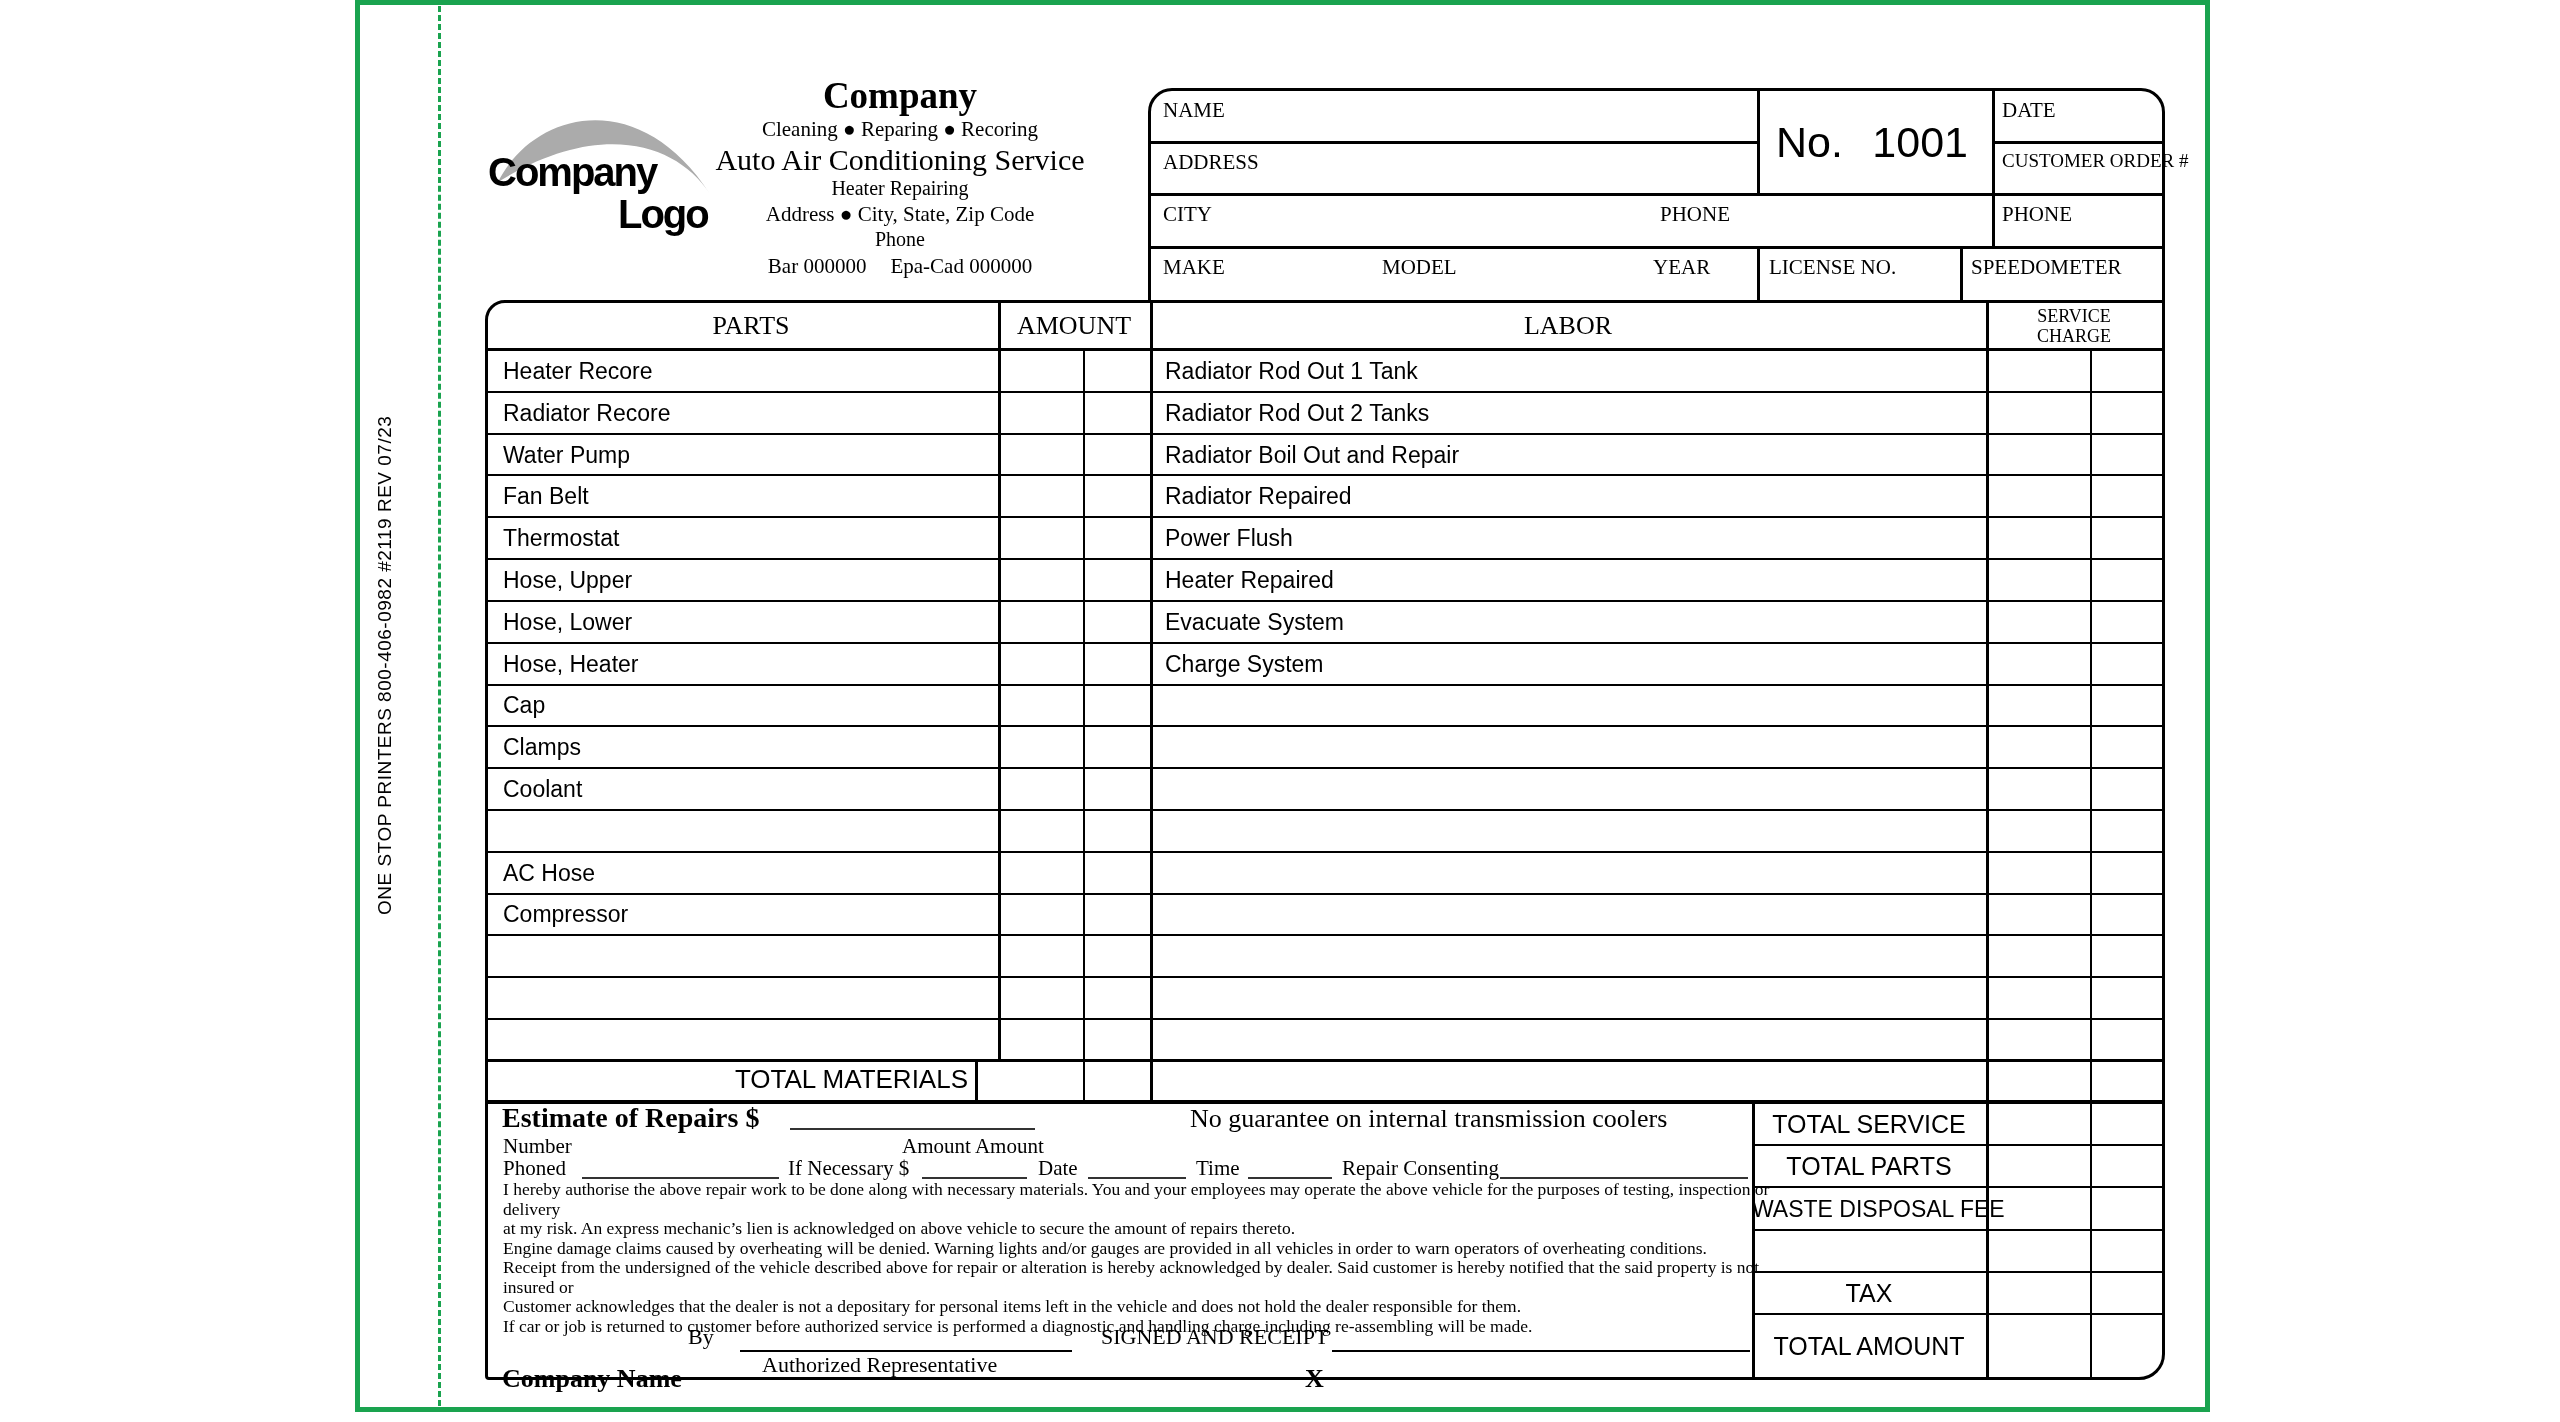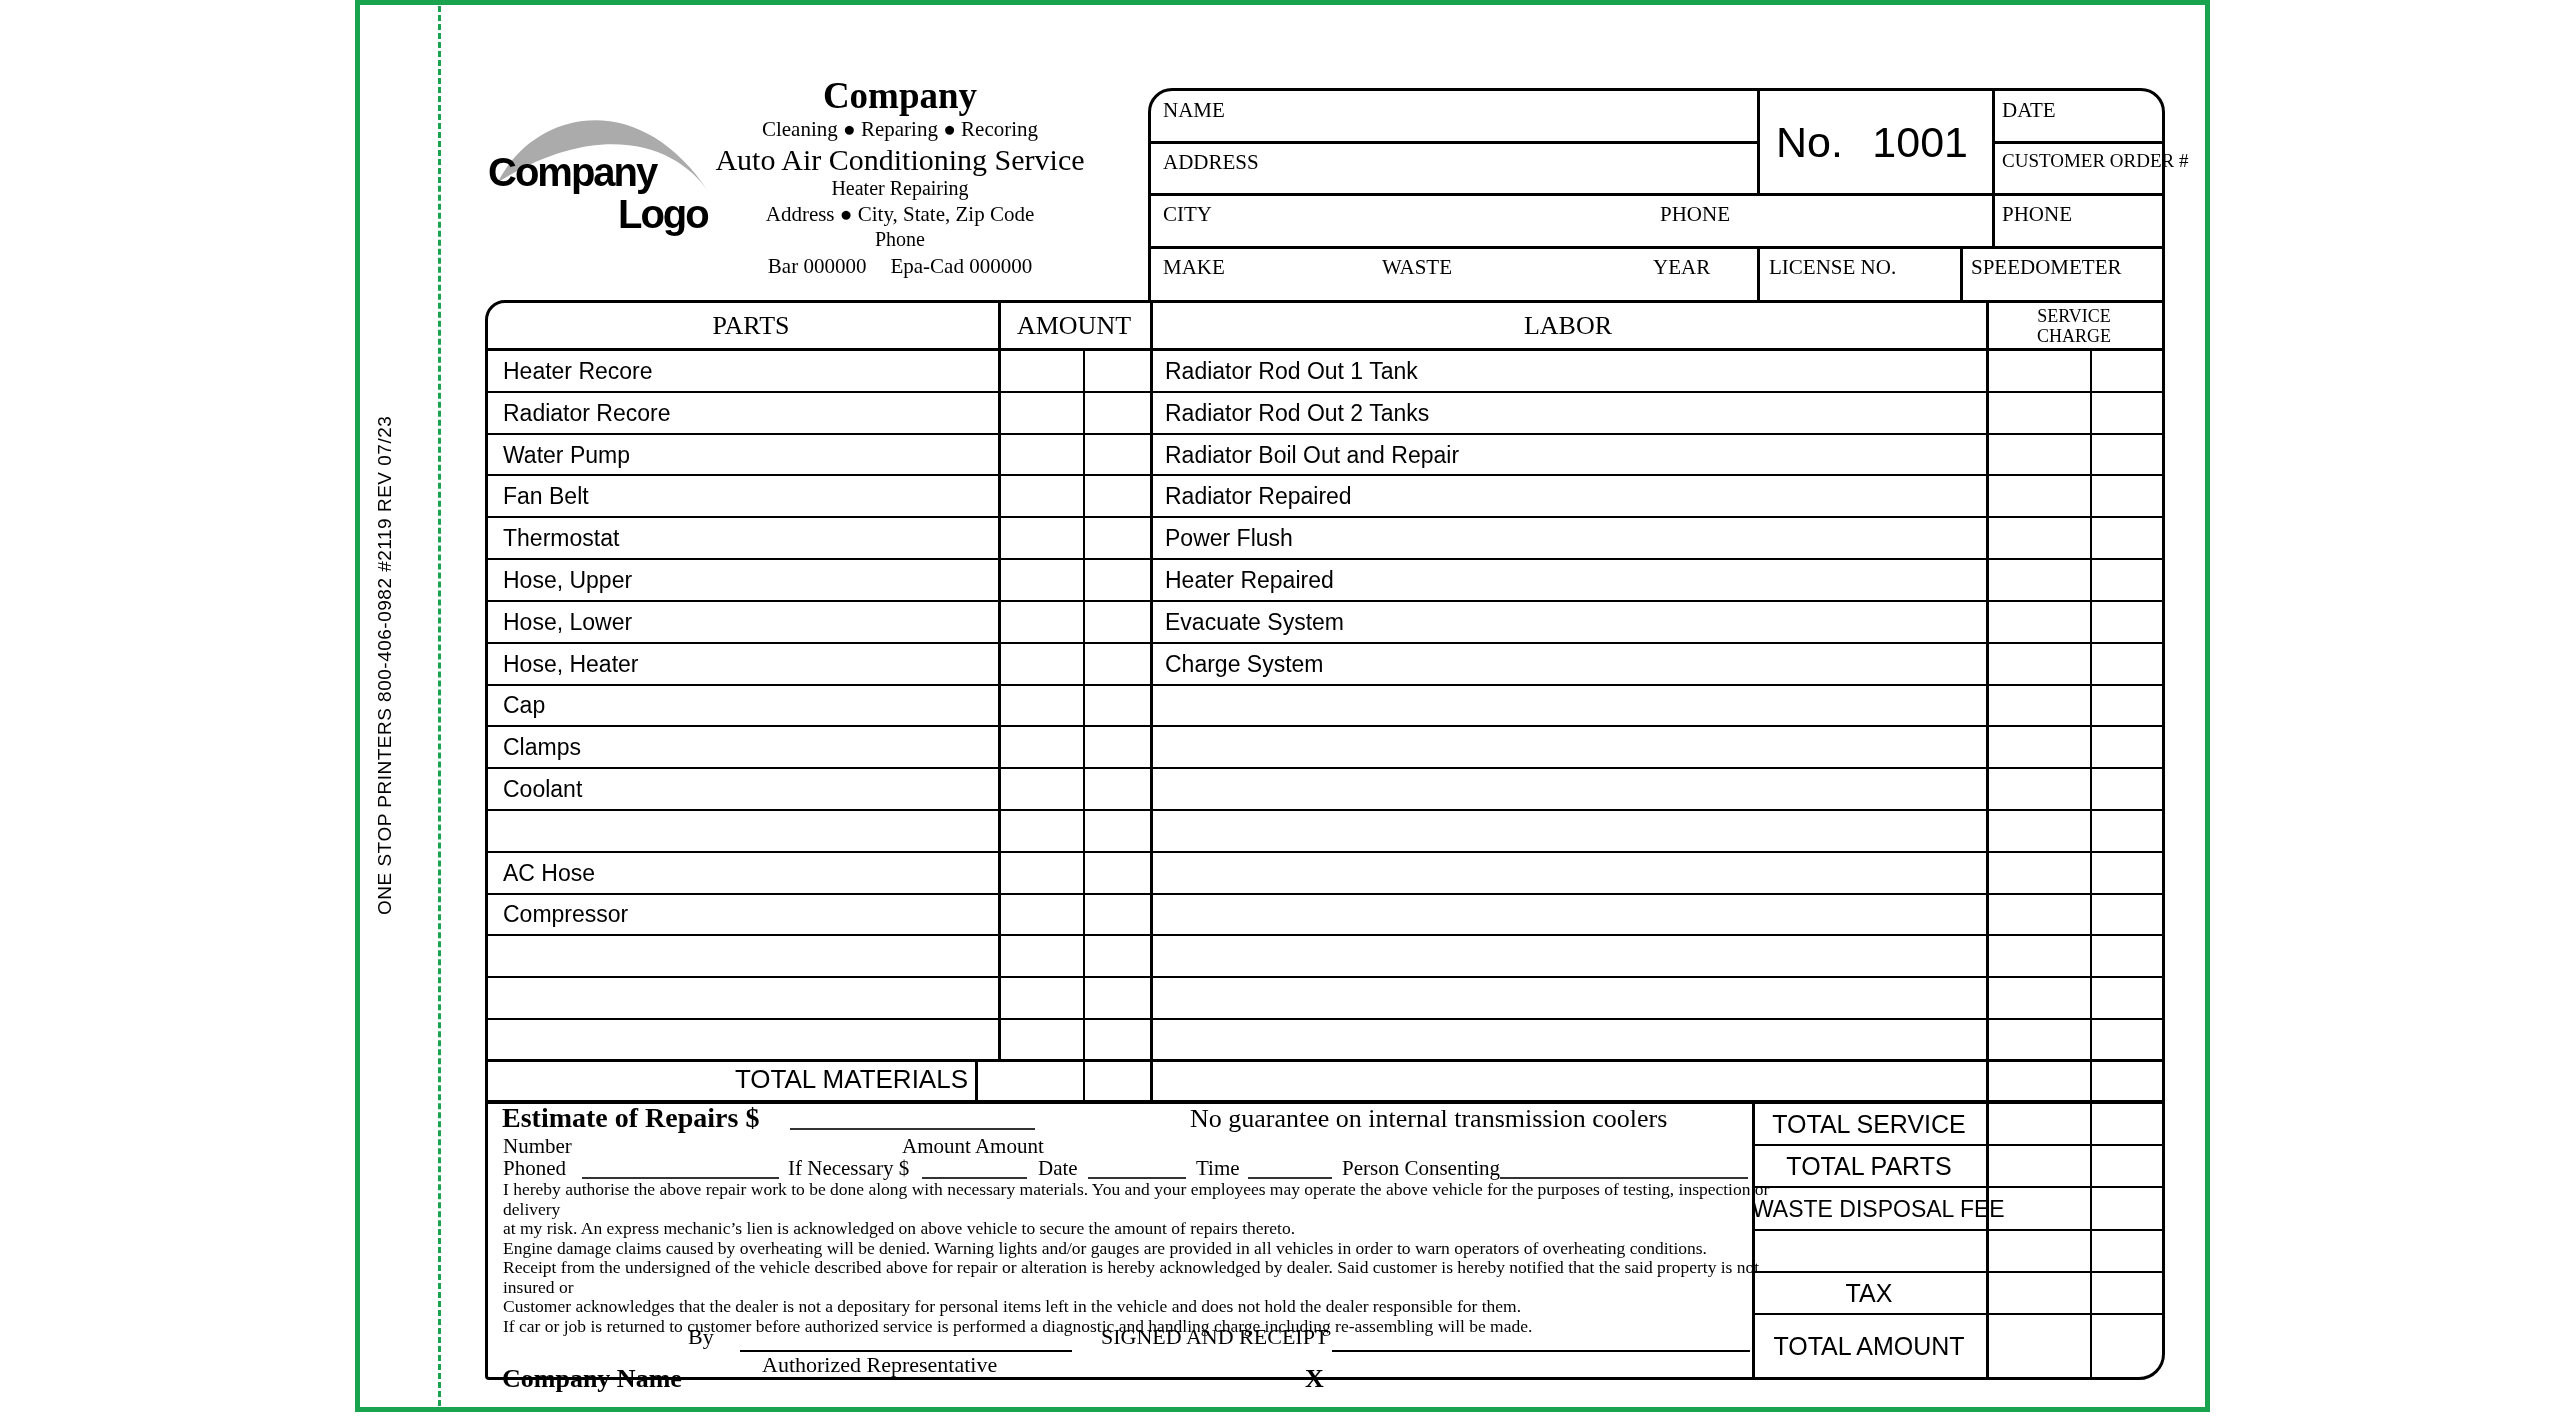--- a/index.html
+++ b/index.html
@@ -122,21 +122,21 @@
     <div class="line" style="left:0;top:155px;width:1011px;height:2.5px"></div>
     <div class="line" style="left:841px;top:0;width:3px;height:155px"></div>
     <div class="line" style="left:606px;top:155px;width:3px;height:54px"></div>
     <div class="line" style="left:809px;top:155px;width:3px;height:54px"></div>
 
     <div class="lbl" style="left:12px;top:7px">NAME</div>
     <div class="lbl" style="left:12px;top:59px">ADDRESS</div>
     <div class="lbl" style="left:12px;top:111px">CITY</div>
     <div class="lbl" style="left:509px;top:111px">PHONE</div>
     <div class="lbl" style="left:12px;top:164px">MAKE</div>
-    <div class="lbl" style="left:231px;top:164px">WASTE</div>
+    <div class="lbl" style="left:231px;top:164px">MODEL</div>
     <div class="lbl" style="left:502px;top:164px">YEAR</div>
     <div class="lbl" style="left:618px;top:164px">LICENSE NO.</div>
     <div class="lbl" style="left:820px;top:164px">SPEEDOMETER</div>
     <div class="lbl" style="left:851px;top:7px">DATE</div>
     <div class="lbl" style="left:851px;top:59px;font-size:19px">CUSTOMER ORDER #</div>
     <div class="lbl" style="left:851px;top:111px">PHONE</div>
 
     <div class="no-box">
       <span class="t">No.</span>
       <span class="t">1001</span>
@@ -267,21 +267,21 @@
   <div class="sm" style="left:902px;top:1134px">Amount Amount</div>
 
   <div class="sm" style="left:503px;top:1156px">Phoned</div>
   <div class="ul" style="left:582px;top:1177px;width:197px"></div>
   <div class="sm" style="left:788px;top:1156px">If Necessary $</div>
   <div class="ul" style="left:922px;top:1177px;width:105px"></div>
   <div class="sm" style="left:1038px;top:1156px">Date</div>
   <div class="ul" style="left:1088px;top:1177px;width:98px"></div>
   <div class="sm" style="left:1196px;top:1156px">Time</div>
   <div class="ul" style="left:1248px;top:1177px;width:84px"></div>
-  <div class="sm" style="left:1342px;top:1156px">Person Consenting</div>
+  <div class="sm" style="left:1342px;top:1156px">Repair Consenting</div>
   <div class="ul" style="left:1500px;top:1177px;width:248px"></div>
 
   <div class="fine">
     <div>I hereby authorise the above repair work to be done along with necessary materials. You and your employees may operate the above vehicle for the purposes of testing, inspection or delivery</div>
     <div>at my risk. An express mechanic’s lien is acknowledged on above vehicle to secure the amount of repairs thereto.</div>
     <div>Engine damage claims caused by overheating will be denied. Warning lights and/or gauges are provided in all vehicles in order to warn operators of overheating conditions.</div>
     <div>Receipt from the undersigned of the vehicle described above for repair or alteration is hereby acknowledged by dealer. Said customer is hereby notified that the said property is not insured or</div>
     <div>Customer acknowledges that the dealer is not a depositary for personal items left in the vehicle and does not hold the dealer responsible for them.</div>
     <div>If car or job is returned to customer before authorized service is performed a diagnostic and handling charge including re-assembling will be made.</div>
   </div>

